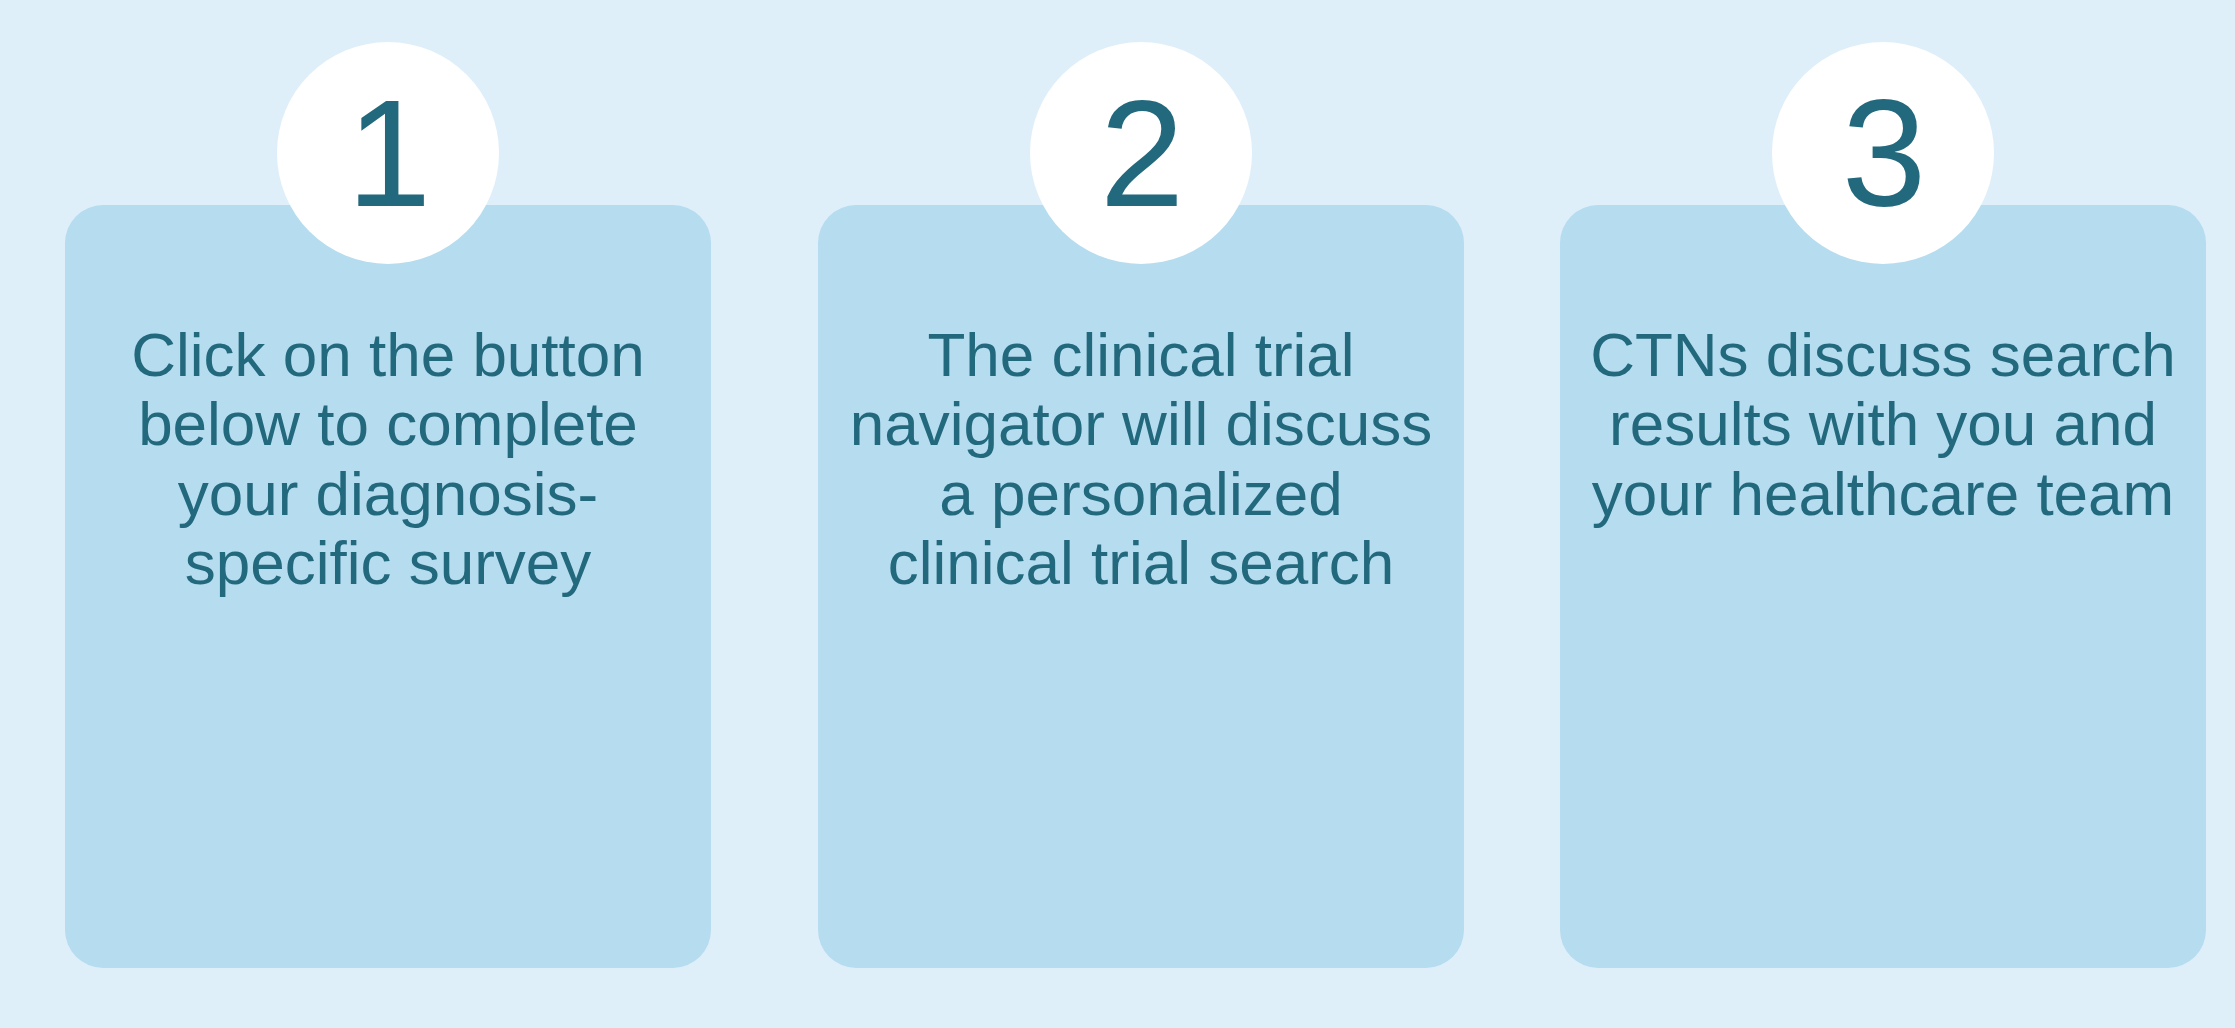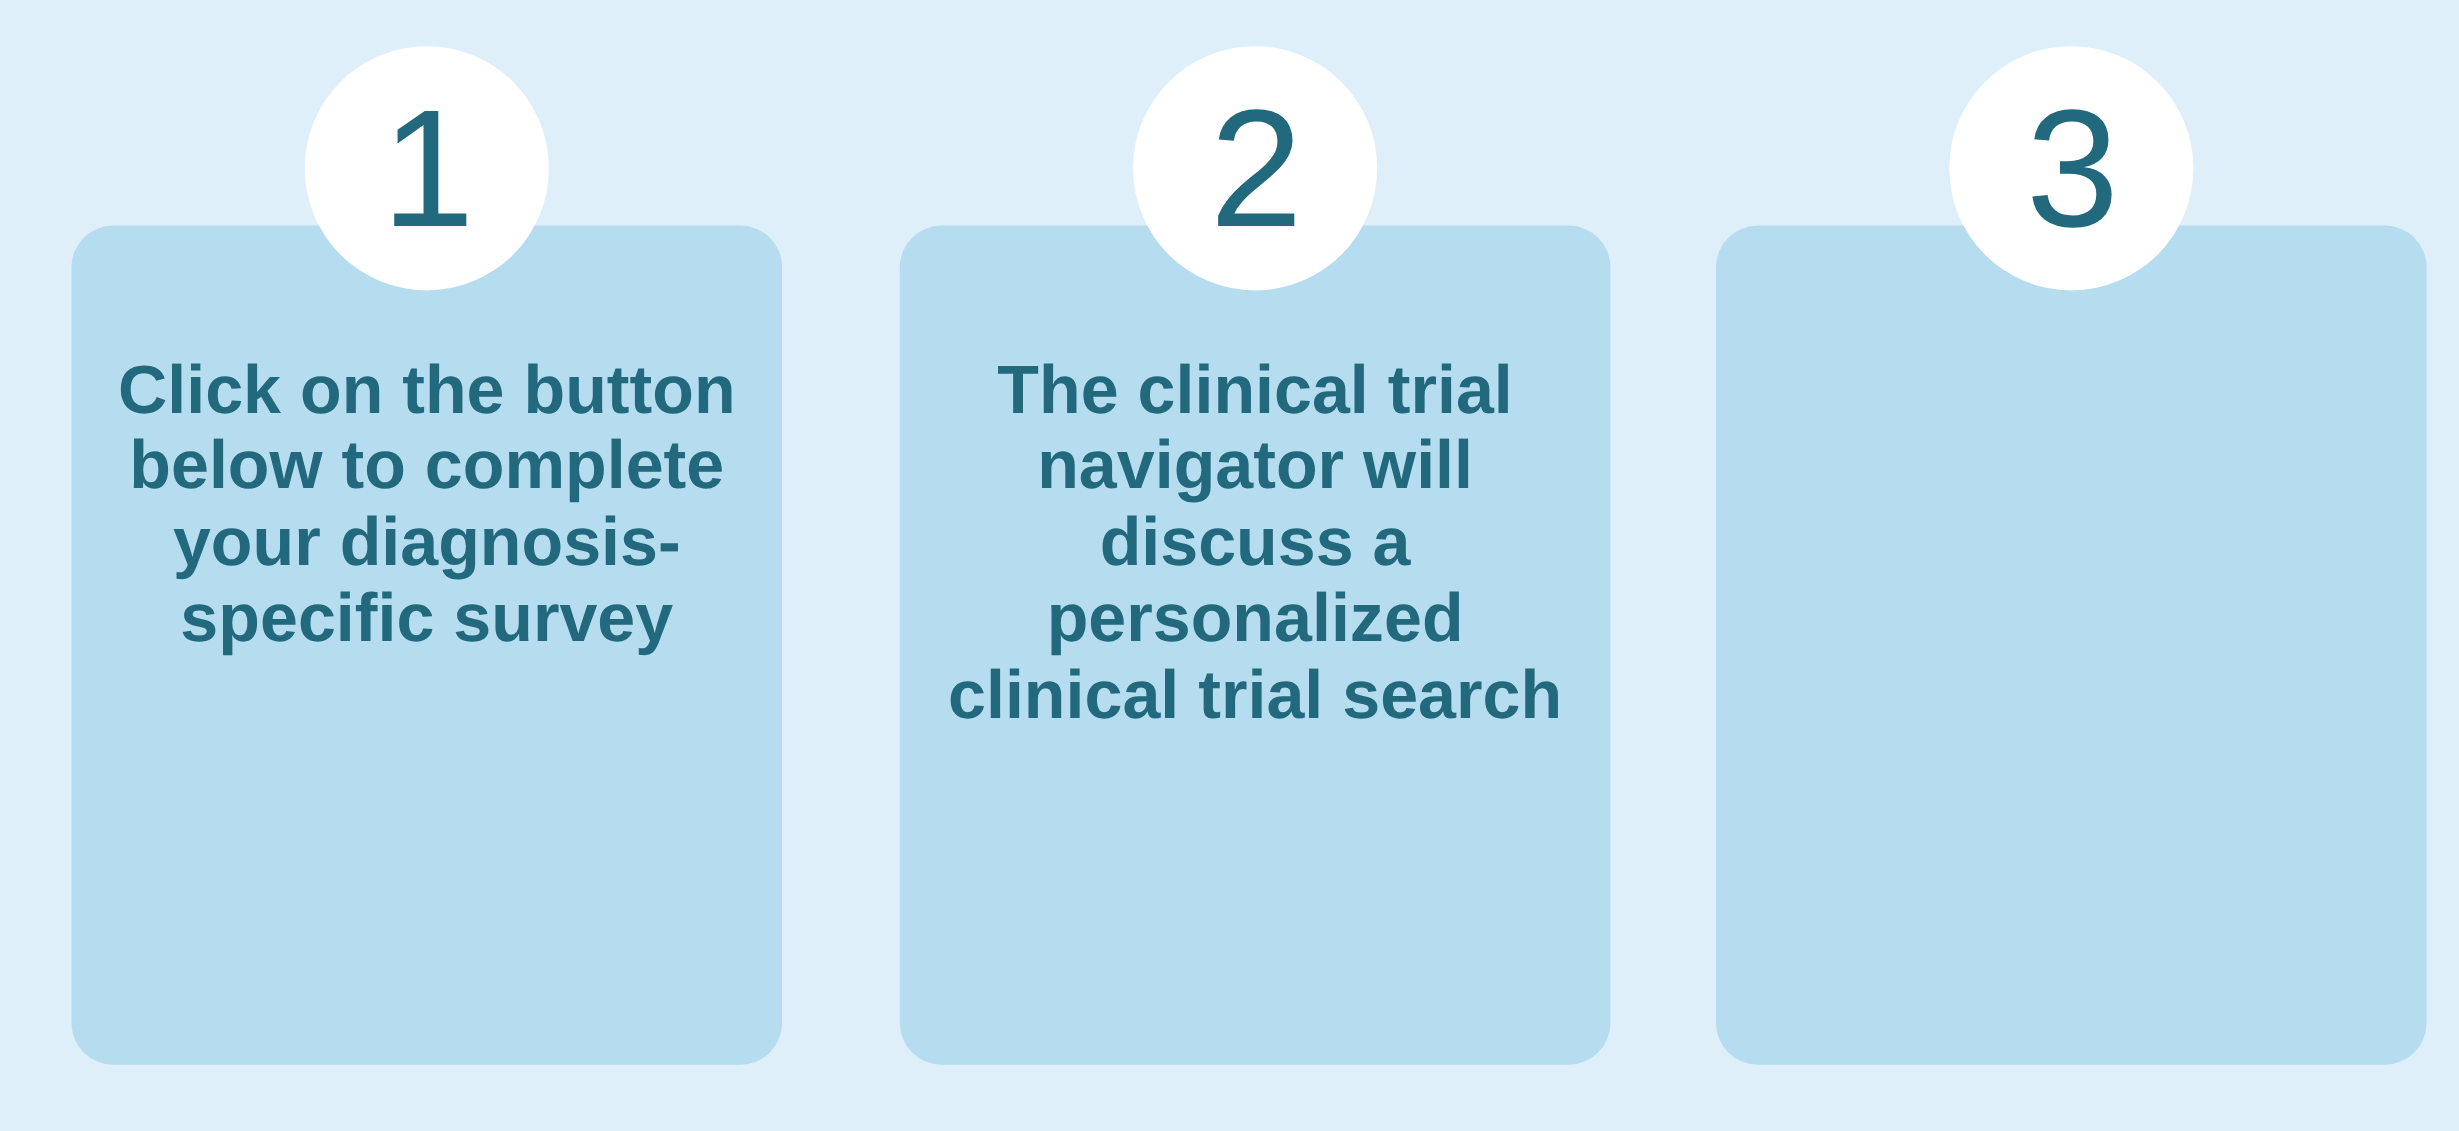--- a/index.html
+++ b/index.html
@@ -69,21 +69,21 @@
 
   .step-text {
     position: absolute;
     top: 320px;
     left: 28px;
     width: 590px;
     text-align: center;
     font-size: 62px;
     line-height: 1.12;
     color: #23697d;
-    font-weight: 700;
+    font-weight: 400;
     z-index: 2;
     white-space: pre-line;
   }
 </style>
 </head>
 <body>
 
 <div id="steps-board">
 
   <div class="step step-1">
@@ -100,15 +100,16 @@
       <span class="step-number">2</span>
     </div>
     <div class="step-text">The clinical trial navigator will discuss a personalized clinical trial search</div>
   </div>
 
   <div class="step step-3">
     <div class="step-card"></div>
     <div class="step-badge">
       <span class="step-number">3</span>
     </div>
+    <div class="step-text">CTNs discuss search results with you and your healthcare team</div>
   </div>
 
 </div>
 
 </body></html>

